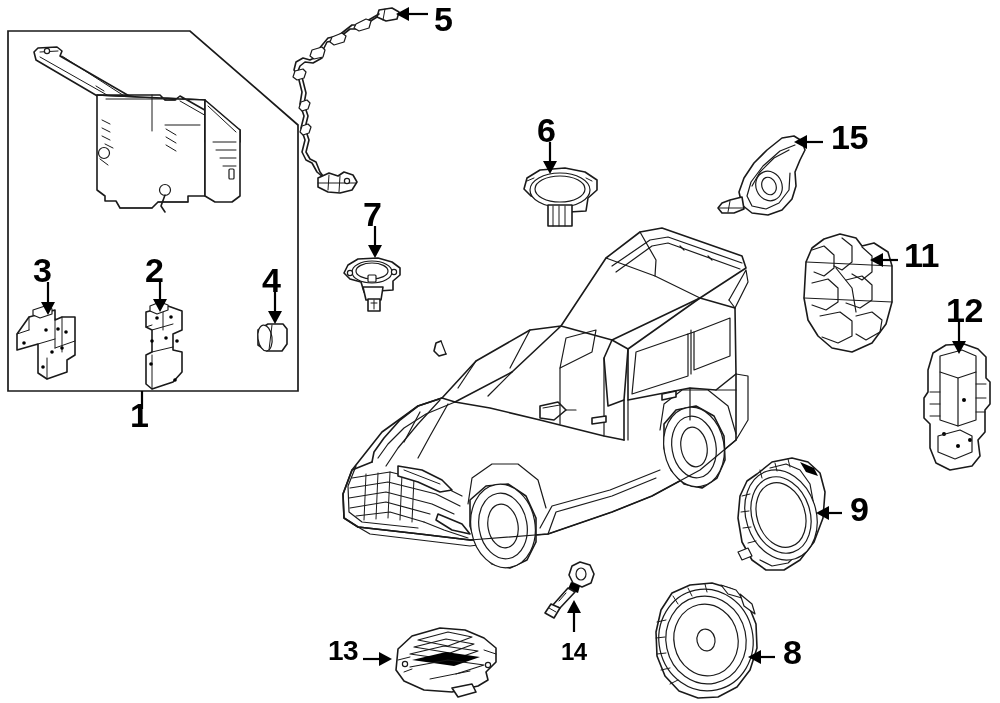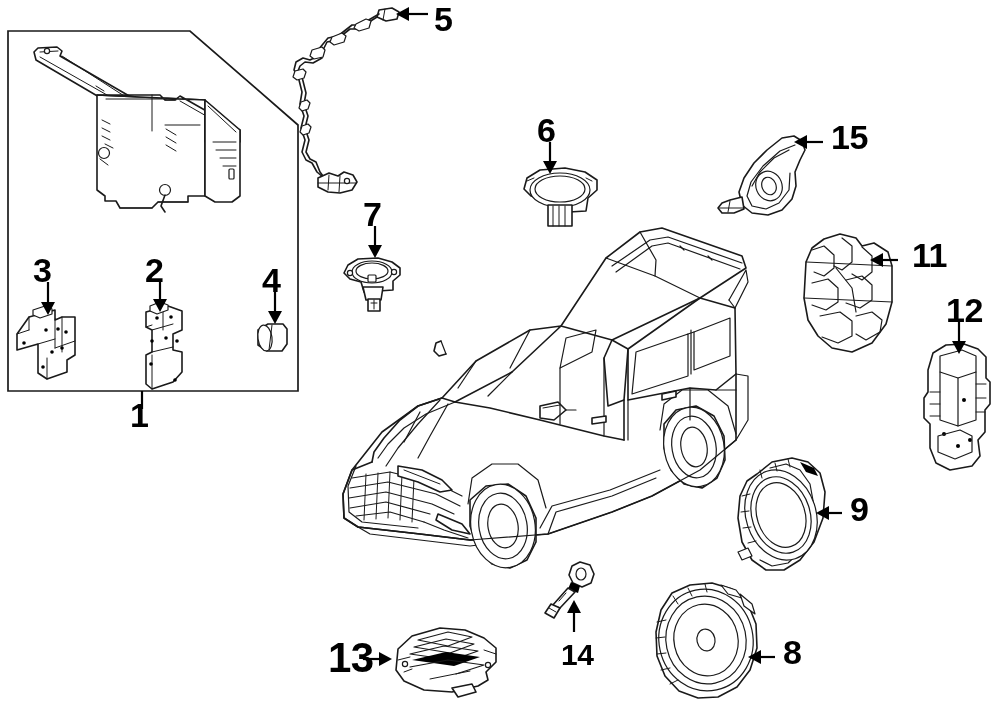--- a/index.html
+++ b/index.html
@@ -455,18 +455,18 @@
   <div class="callout-num" style="left:130px;top:398px;font-size:34px;">1</div>
   <div class="callout-num" style="left:145px;top:253px;font-size:34px;">2</div>
   <div class="callout-num" style="left:33px;top:253px;font-size:34px;">3</div>
   <div class="callout-num" style="left:262px;top:263px;font-size:34px;">4</div>
   <div class="callout-num" style="left:434px;top:2px;font-size:34px;">5</div>
   <div class="callout-num" style="left:537px;top:113px;font-size:34px;">6</div>
   <div class="callout-num" style="left:363px;top:197px;font-size:34px;">7</div>
   <div class="callout-num" style="left:783px;top:635px;font-size:34px;">8</div>
   <div class="callout-num" style="left:850px;top:492px;font-size:34px;">9</div>
   <div class="callout-num" style="left:831px;top:120px;font-size:34px;">15</div>
-  <div class="callout-num" style="left:904px;top:238px;font-size:34px;margin-left:8px;">11</div>
+  <div class="callout-num" style="left:904px;top:238px;font-size:34px;">11</div>
   <div class="callout-num" style="left:946px;top:293px;font-size:34px;">12</div>
-  <div class="callout-num" style="left:328px;top:637px;font-size:42px;">13</div>
-  <div class="callout-num" style="left:561px;top:640px;font-size:30px;">14</div>
+  <div class="callout-num" style="left:328px;top:637px;font-size:28px;">13</div>
+  <div class="callout-num" style="left:561px;top:640px;font-size:24px;">14</div>
 
 </div>
 
 </body></html>

